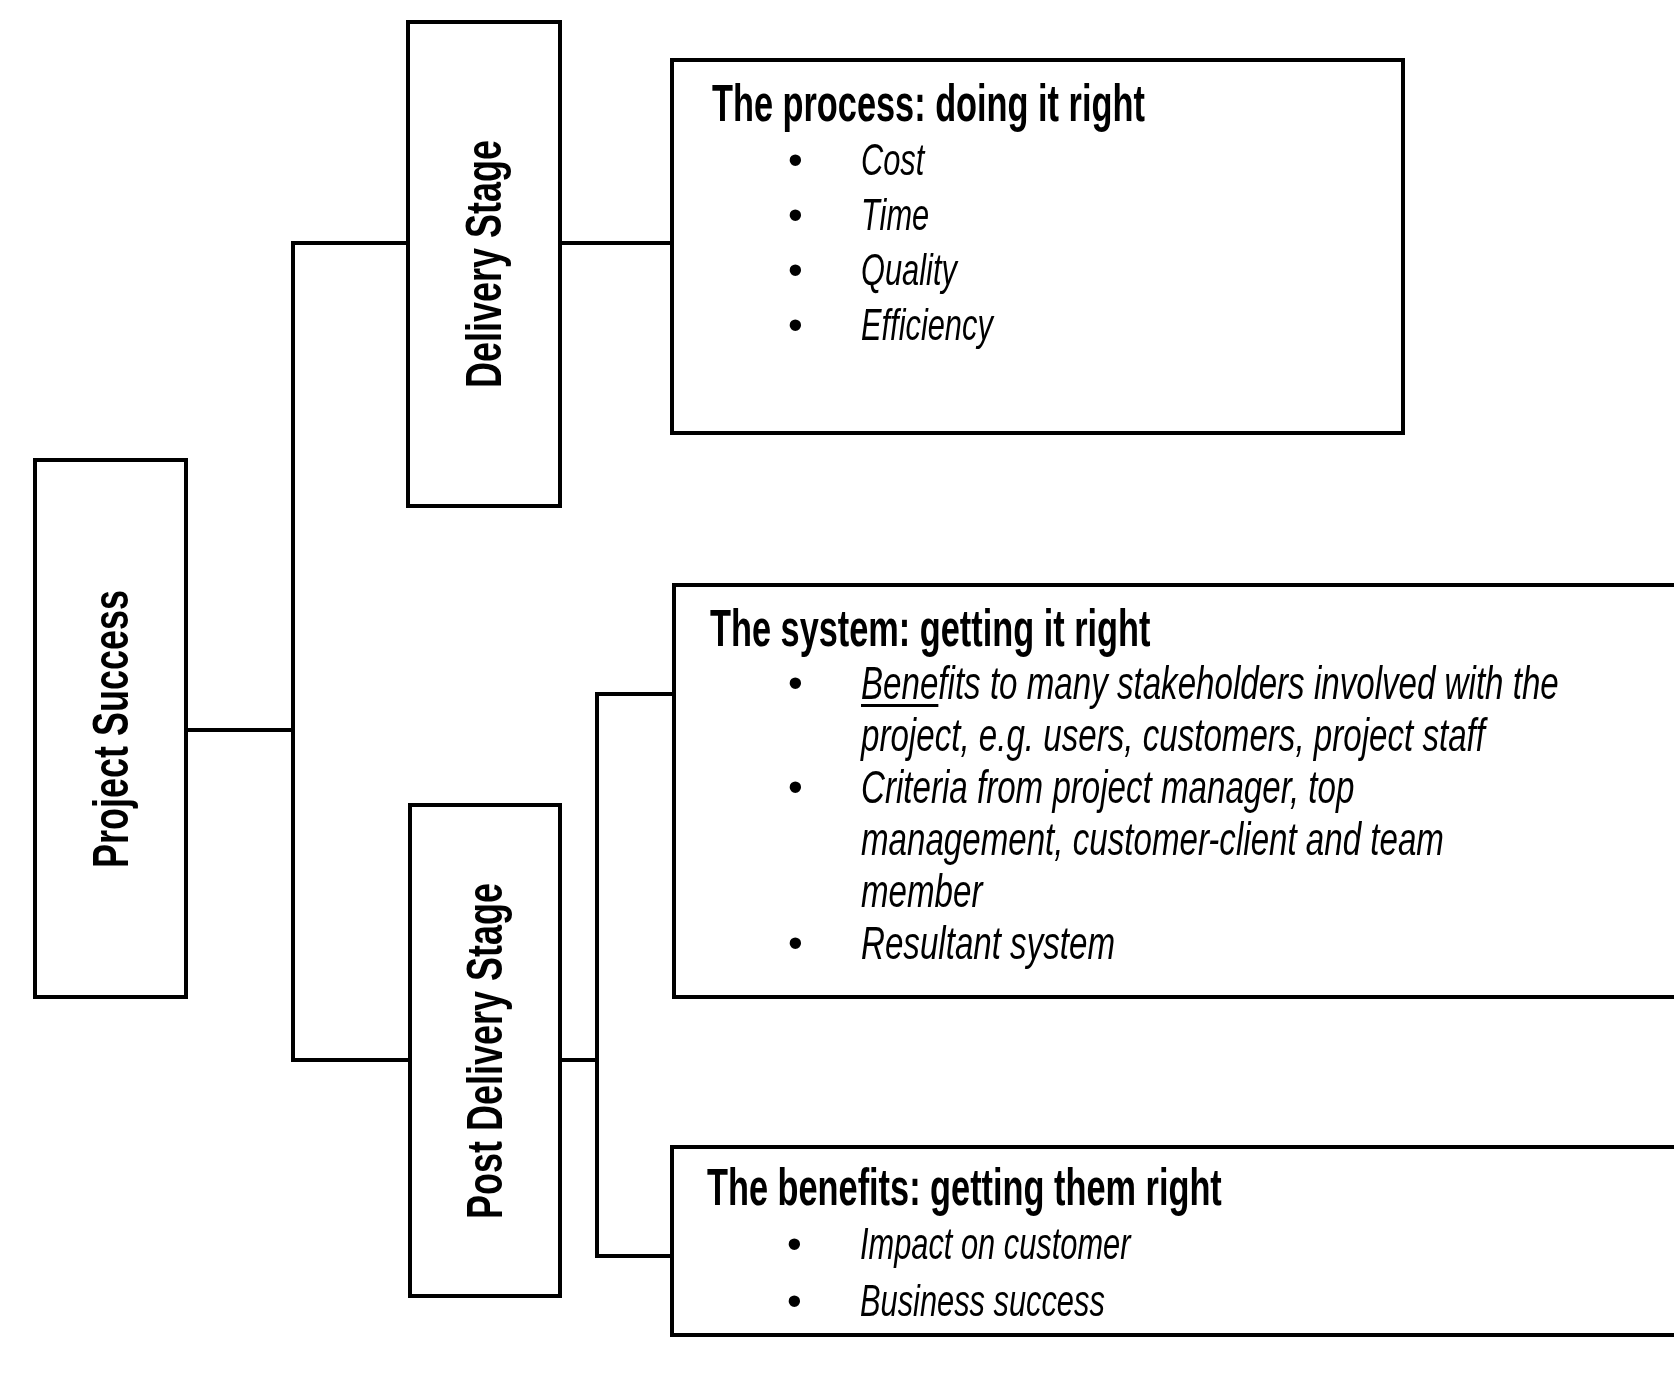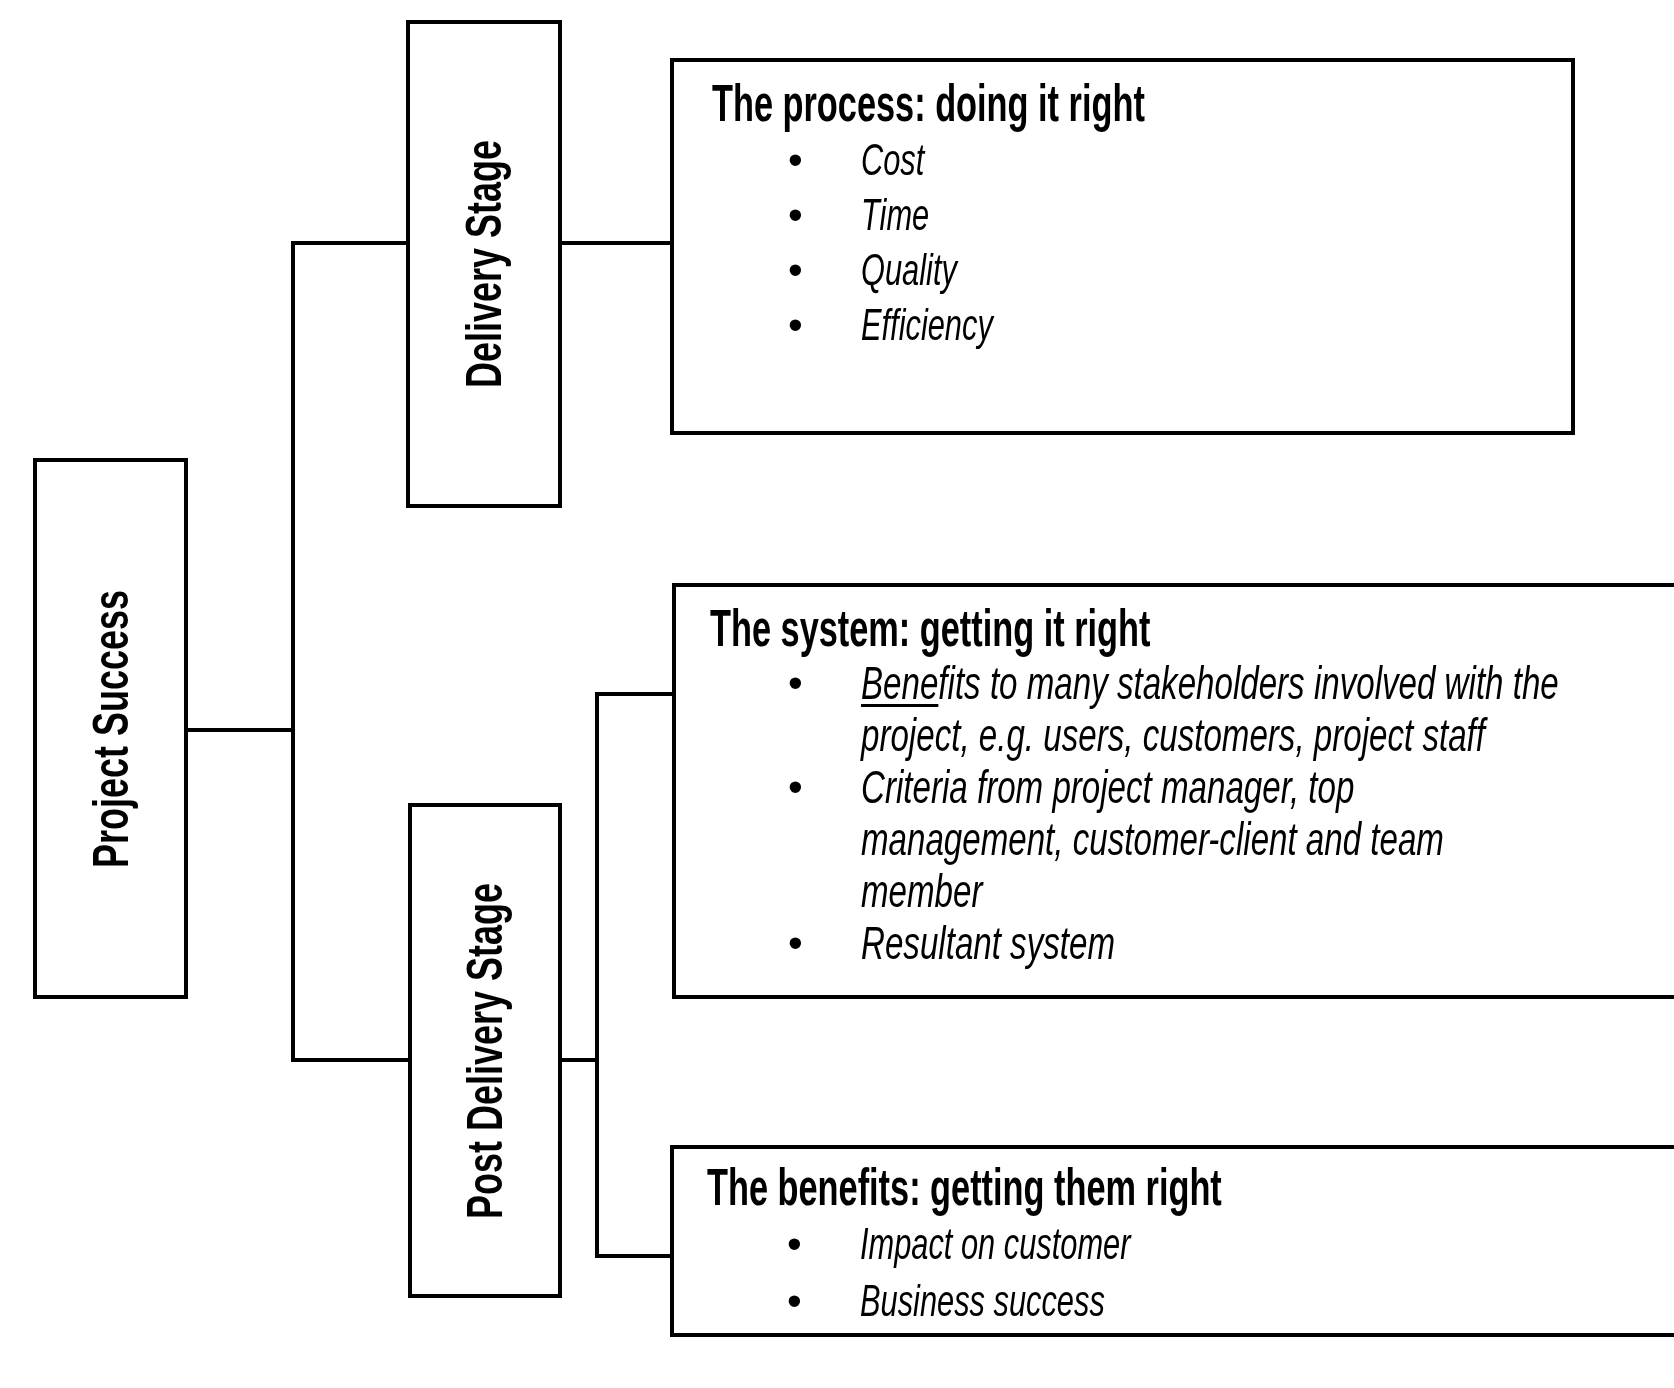--- a/index.html
+++ b/index.html
@@ -71,21 +71,21 @@
   </div>
 
   <div class="box" style="left:406px; top:20px; width:156px; height:488px;">
     <div class="vlabel">Delivery Stage</div>
   </div>
 
   <div class="box" style="left:408px; top:803px; width:154px; height:495px;">
     <div class="vlabel">Post Delivery Stage</div>
   </div>
 
-  <div class="box" id="panel-process" style="left:670px; top:58px; width:905px; height:377px;">
+  <div class="box" id="panel-process" style="left:670px; top:58px; width:735px; height:377px;">
     <div class="panel-inner">
       <div class="heading">The process: doing it right</div>
       <div class="bullet">
         <span class="dot">•</span>
         <div class="btext">
             <div>Cost</div>
           </div>
       </div>
       <div class="bullet">
         <span class="dot">•</span>

